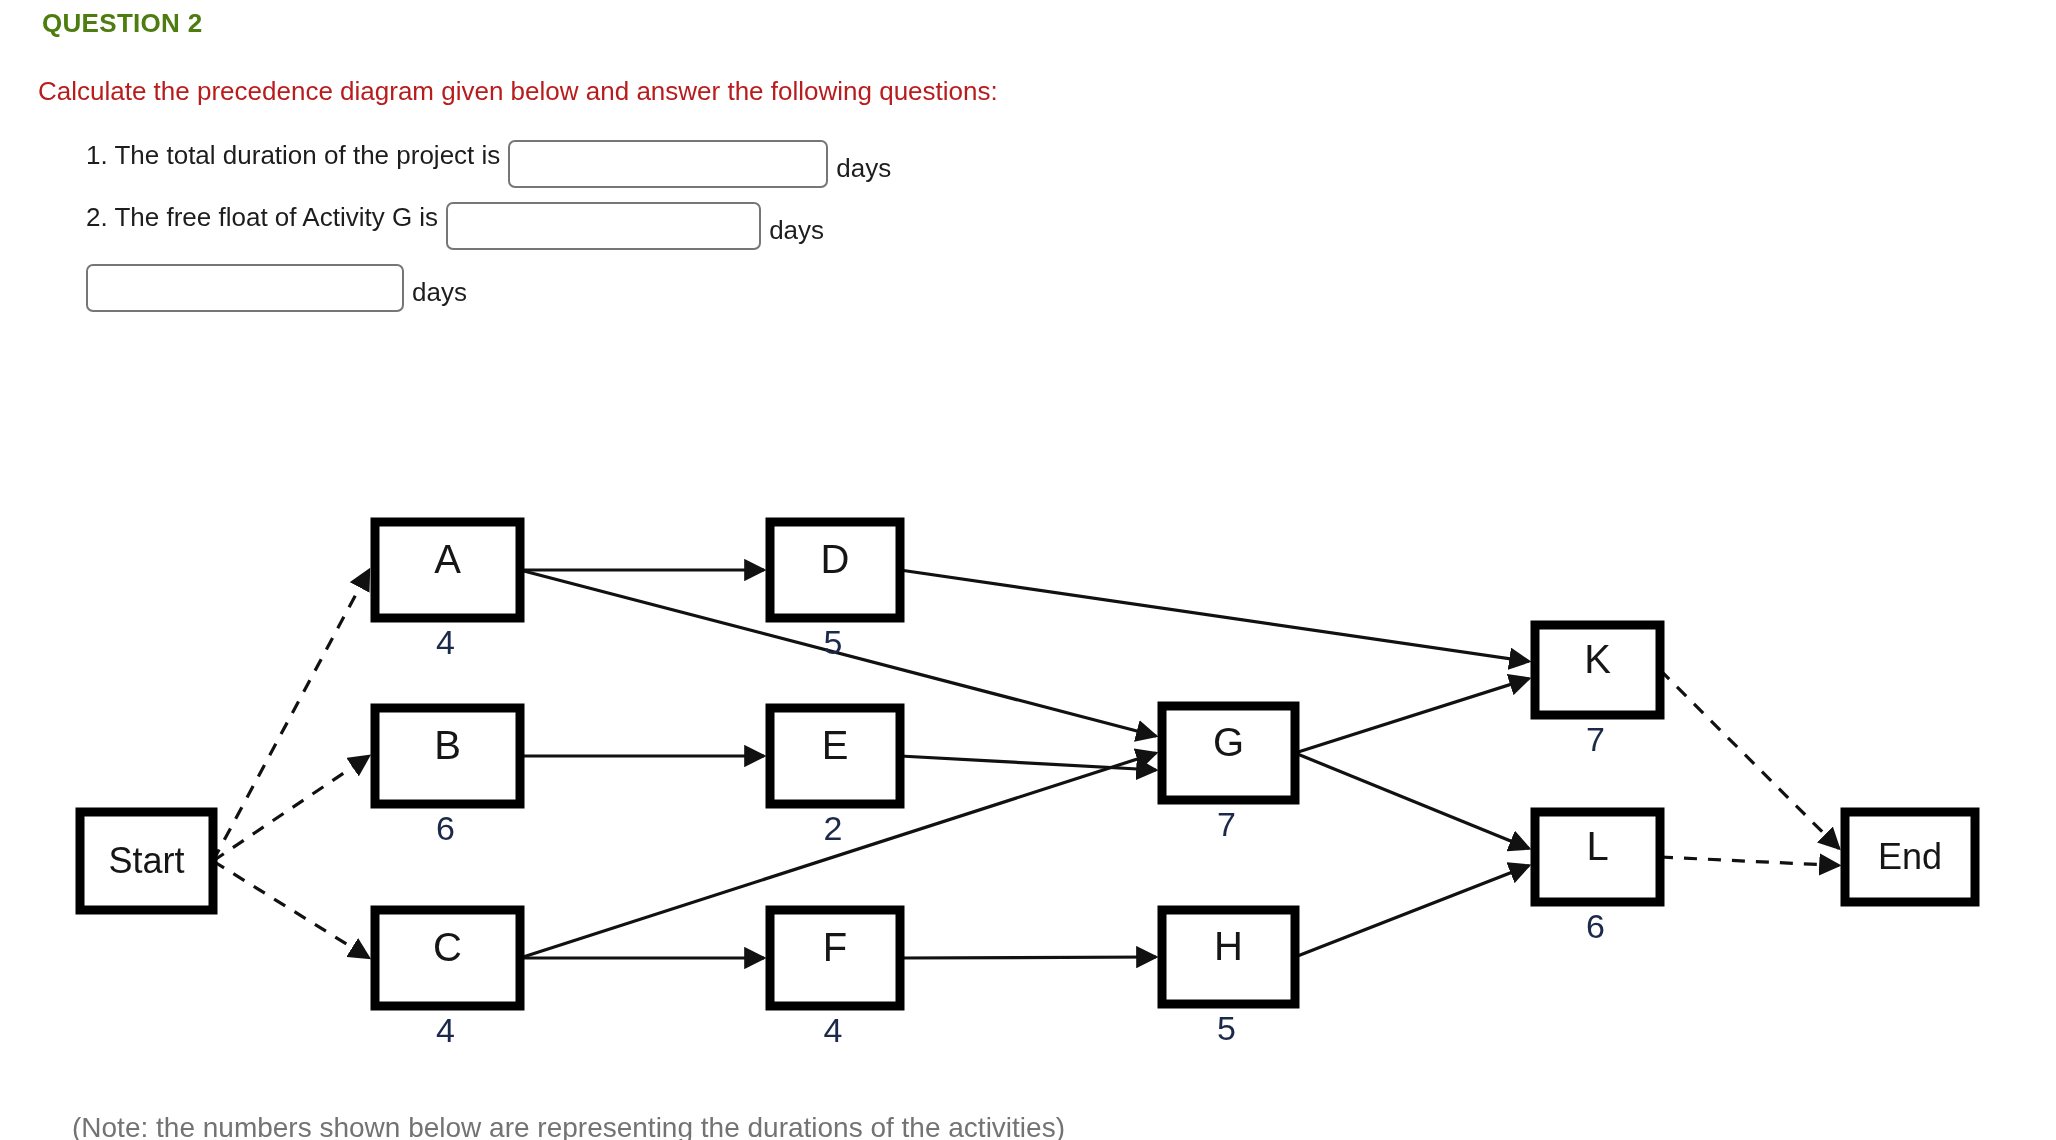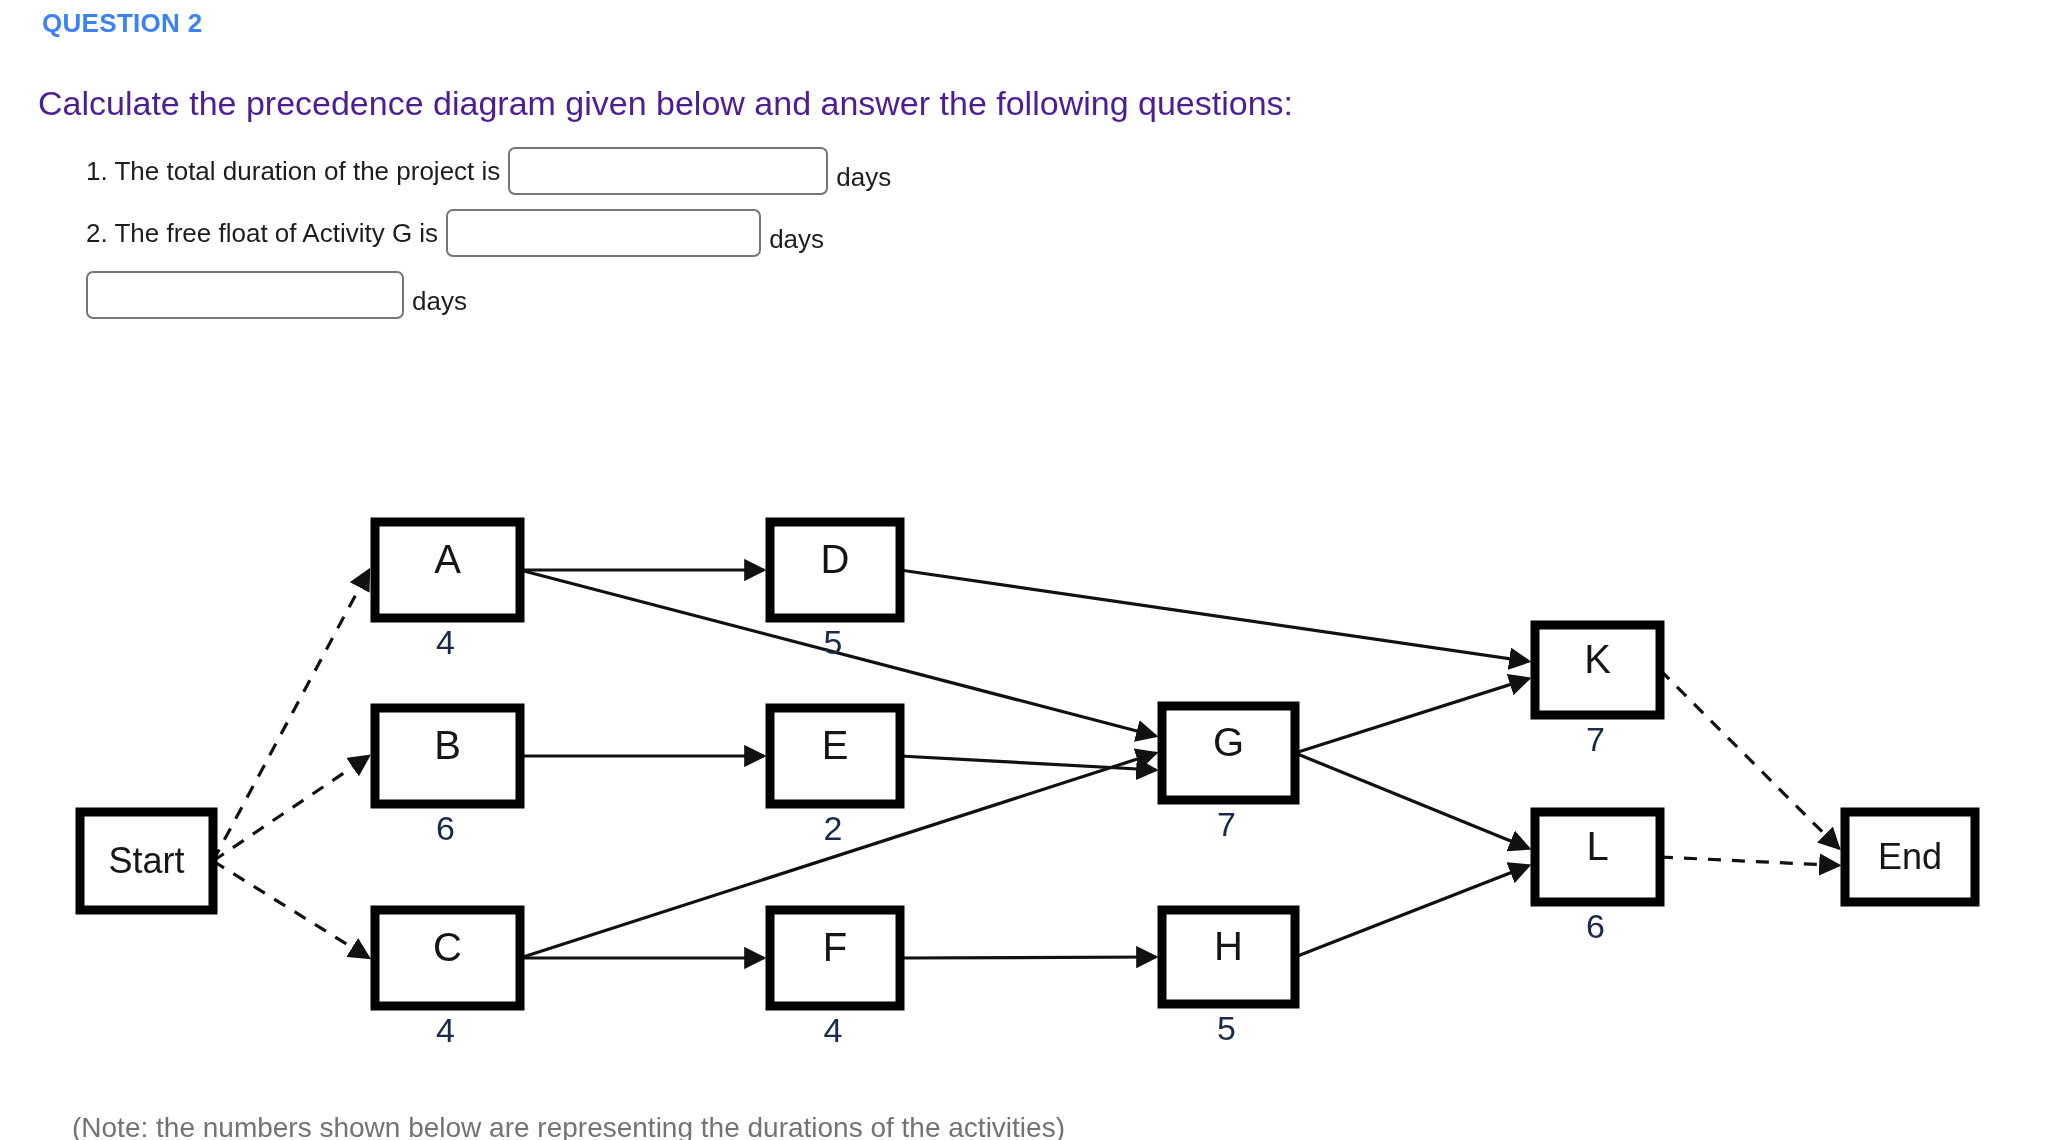--- a/index.html
+++ b/index.html
@@ -17,42 +17,41 @@
   }
 
   
   #question-title {
     position: absolute;
     left: 42px;
     top: 8px;
     font-size: 26px;
     font-weight: bold;
     letter-spacing: 0.3px;
-    color: #3b82f6;
+    color: #4d7c0f;
   }
 
   #intro-text {
     position: absolute;
     left: 38px;
-    top: 84px;
-    font-size: 34px;
-    color: #4c1d95;
+    top: 76px;
+    font-size: 26px;
+    color: #b91c1c;
     white-space: nowrap;
   }
 
   
   #question-list {
     position: absolute;
     left: 86px;
     top: 140px;
     width: 1400px;
   }
   .q-row {
     display: flex;
-    align-items: center;
     height: 62px;
     font-size: 26px;
     color: #1d1d1d;
     white-space: nowrap;
   }
   .q-label { margin-right: 8px; }
   .q-suffix { margin-left: 8px; margin-top: 13px; }
 
   .answer-box {
     height: 48px;

